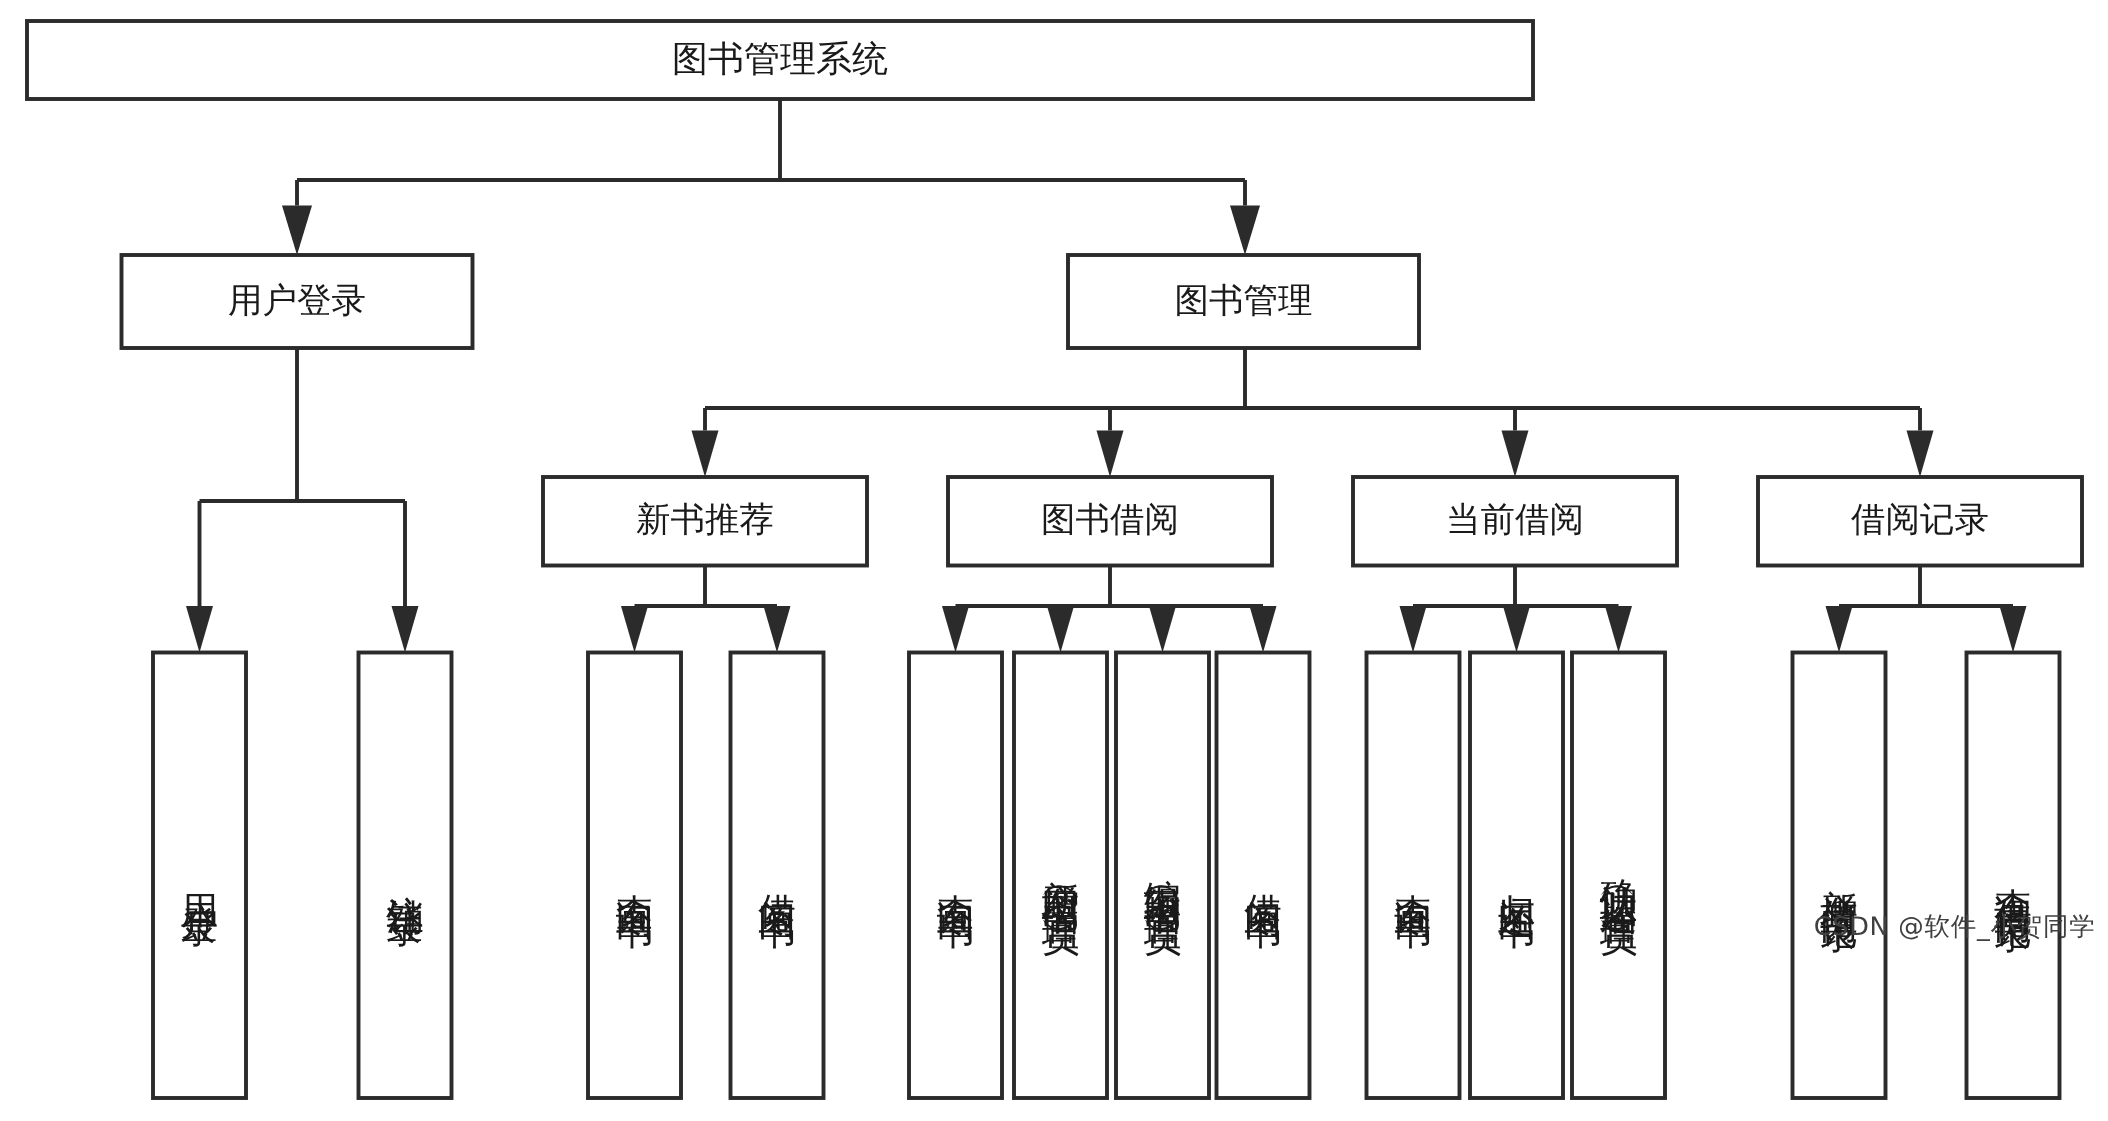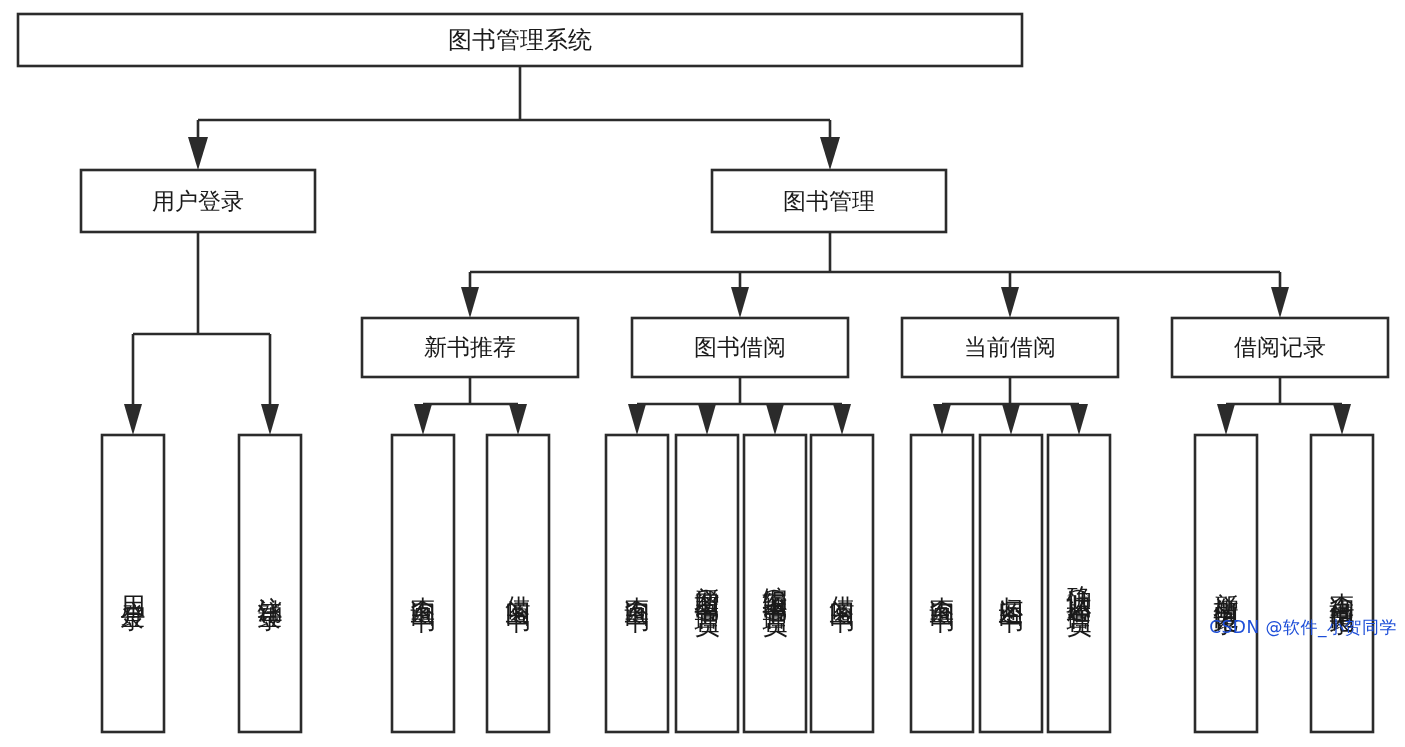--- a/index.html
+++ b/index.html
@@ -68,24 +68,24 @@
     color: #1a1a1a;
     display: flex;
     align-items: center;
     justify-content: center;
     white-space: nowrap;
     pointer-events: none;
   }
   .watermark {
     position: absolute;
     right: 8px;
-    bottom: 10px;
+    bottom: 20px;
     font-family: "DejaVu Sans", "Liberation Sans", sans-serif;
     font-size: 17px;
-    color: #1d4ed8;
+    color: #404040;
     letter-spacing: 0.5px;
     white-space: nowrap;
   }
 </style>
 </head>
 <body>
 
 <div id="diagram-root">
 
   <svg class="diagram-canvas" viewBox="0 0 1405 747" xmlns="http://www.w3.org/2000/svg">

